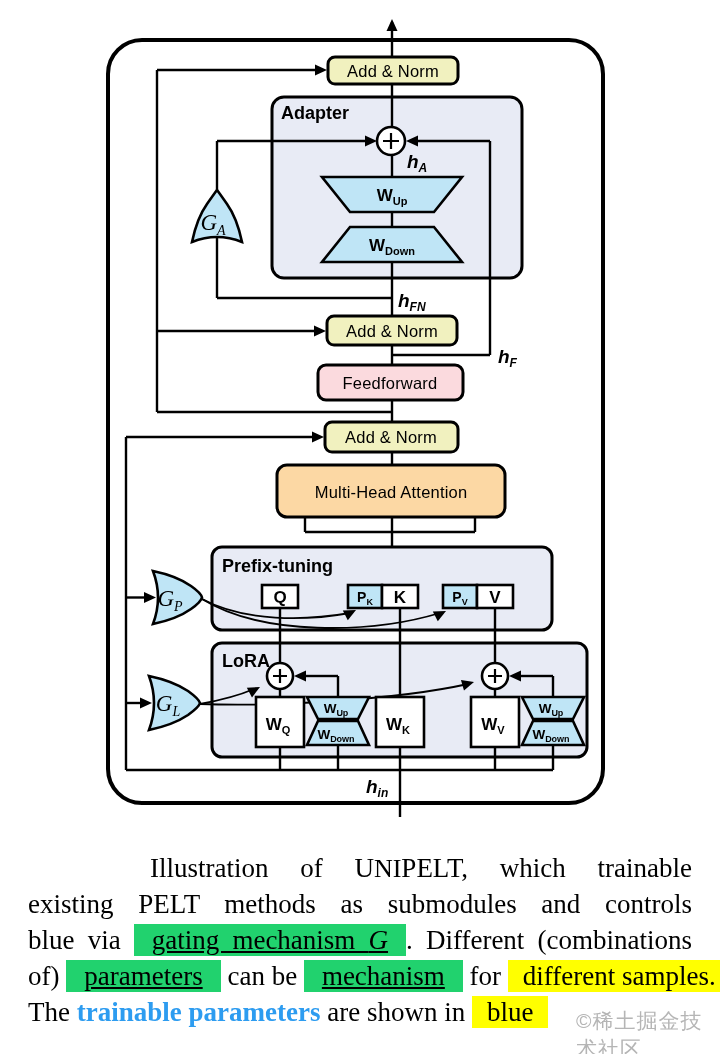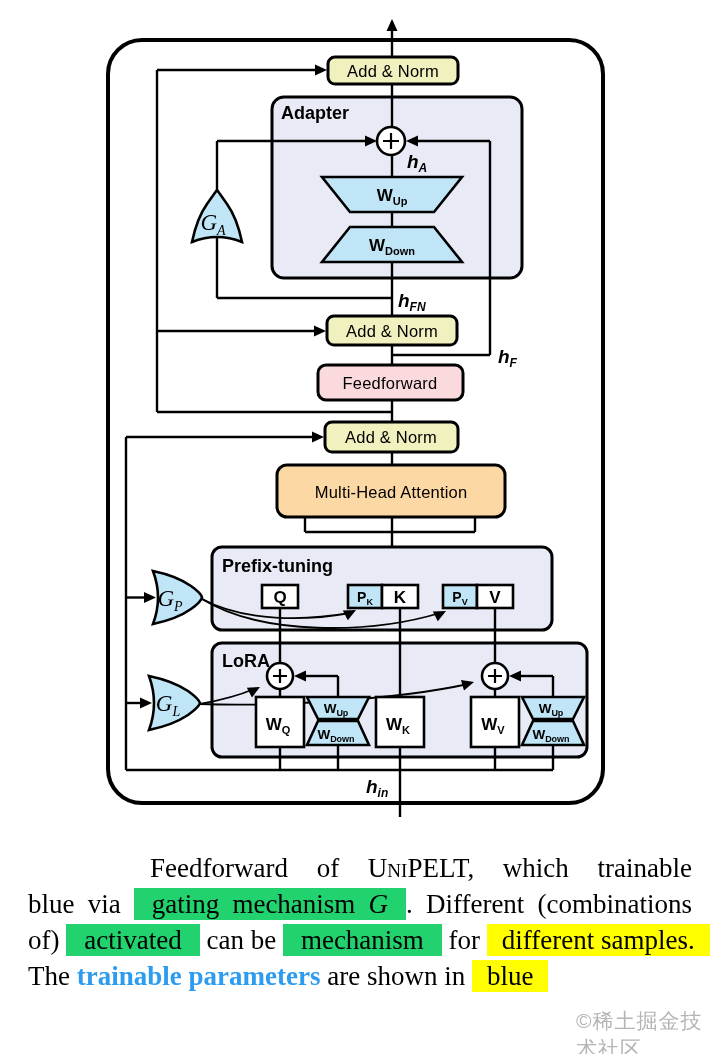--- a/index.html
+++ b/index.html
@@ -35,22 +35,22 @@
   .t-hsub{font-size:12px;font-weight:bold;font-style:italic;}
   .t-gate{font-family:"Liberation Serif",serif;font-style:italic;font-size:23px;}
   .t-gatesub{font-family:"Liberation Serif",serif;font-style:italic;font-size:14px;}
 
   .caption{position:absolute;left:28px;top:850px;width:664px;
            font-family:"Liberation Serif",serif;font-size:27px;color:#000;}
   .cap-line{height:36px;line-height:36px;white-space:nowrap;
             text-align:justify;text-align-last:justify;text-justify:inter-word;}
   .cap-line.last{text-align:center;text-align-last:left;}
   .cap-line.indent{padding-left:122px;width:542px;}
-  .sc{font-size:19px;}
-  .hl-green{background:var(--hlgreen);padding:1px 18px;}
+  .sc{font-size:26px;}
+  .hl-green{background:var(--hlgreen);padding:1px 18px;text-decoration:underline;}
   .hl-yellow{background:var(--hlyellow);padding:1px 15px;}
   .blue-bold{color:var(--bluetext);font-weight:bold;}
   .cap-script{font-style:italic;}
   .watermark{position:absolute;left:576px;top:1007px;font-size:21px;
              color:var(--watermark);font-family:"Liberation Sans",sans-serif;
              letter-spacing:1px;}
 </style>
 </head>
 <body>
 
@@ -243,21 +243,22 @@
   </text>
   <text x="551" y="713" text-anchor="middle">
     <tspan class="t-ws">W</tspan><tspan class="t-subs" dy="3">Up</tspan>
   </text>
   <text x="551" y="739" text-anchor="middle">
     <tspan class="t-ws">W</tspan><tspan class="t-subs" dy="3">Down</tspan>
   </text>
 </svg>
 
 <div class="caption">
-  <div class="cap-line indent"><span>Feedforward of U</span><span class="sc">NI</span><span>PELT, which trainable</span></div>
+  <div class="cap-line indent"><span>Illustration of U</span><span class="sc">NI</span><span>PELT, which trainable</span></div>
+  <div class="cap-line"><span>existing PELT methods as submodules and controls</span></div>
   <div class="cap-line"><span>blue via </span><span class="hl-green"><span>gating mechanism </span><span class="cap-script">G</span></span><span>. Different (combinations</span></div>
-  <div class="cap-line"><span>of) </span><span class="hl-green">activated</span><span> can be </span><span class="hl-green">mechanism</span><span> for </span><span class="hl-yellow">different samples.</span></div>
+  <div class="cap-line"><span>of) </span><span class="hl-green">parameters</span><span> can be </span><span class="hl-green">mechanism</span><span> for </span><span class="hl-yellow">different samples.</span></div>
   <div class="cap-line last"><span>The </span><span class="blue-bold">trainable parameters</span><span> are shown in </span><span class="hl-yellow">blue</span></div>
 </div>
 
 <div class="watermark">©稀土掘金技术社区</div>
 
 </div>
 
 </body></html>

